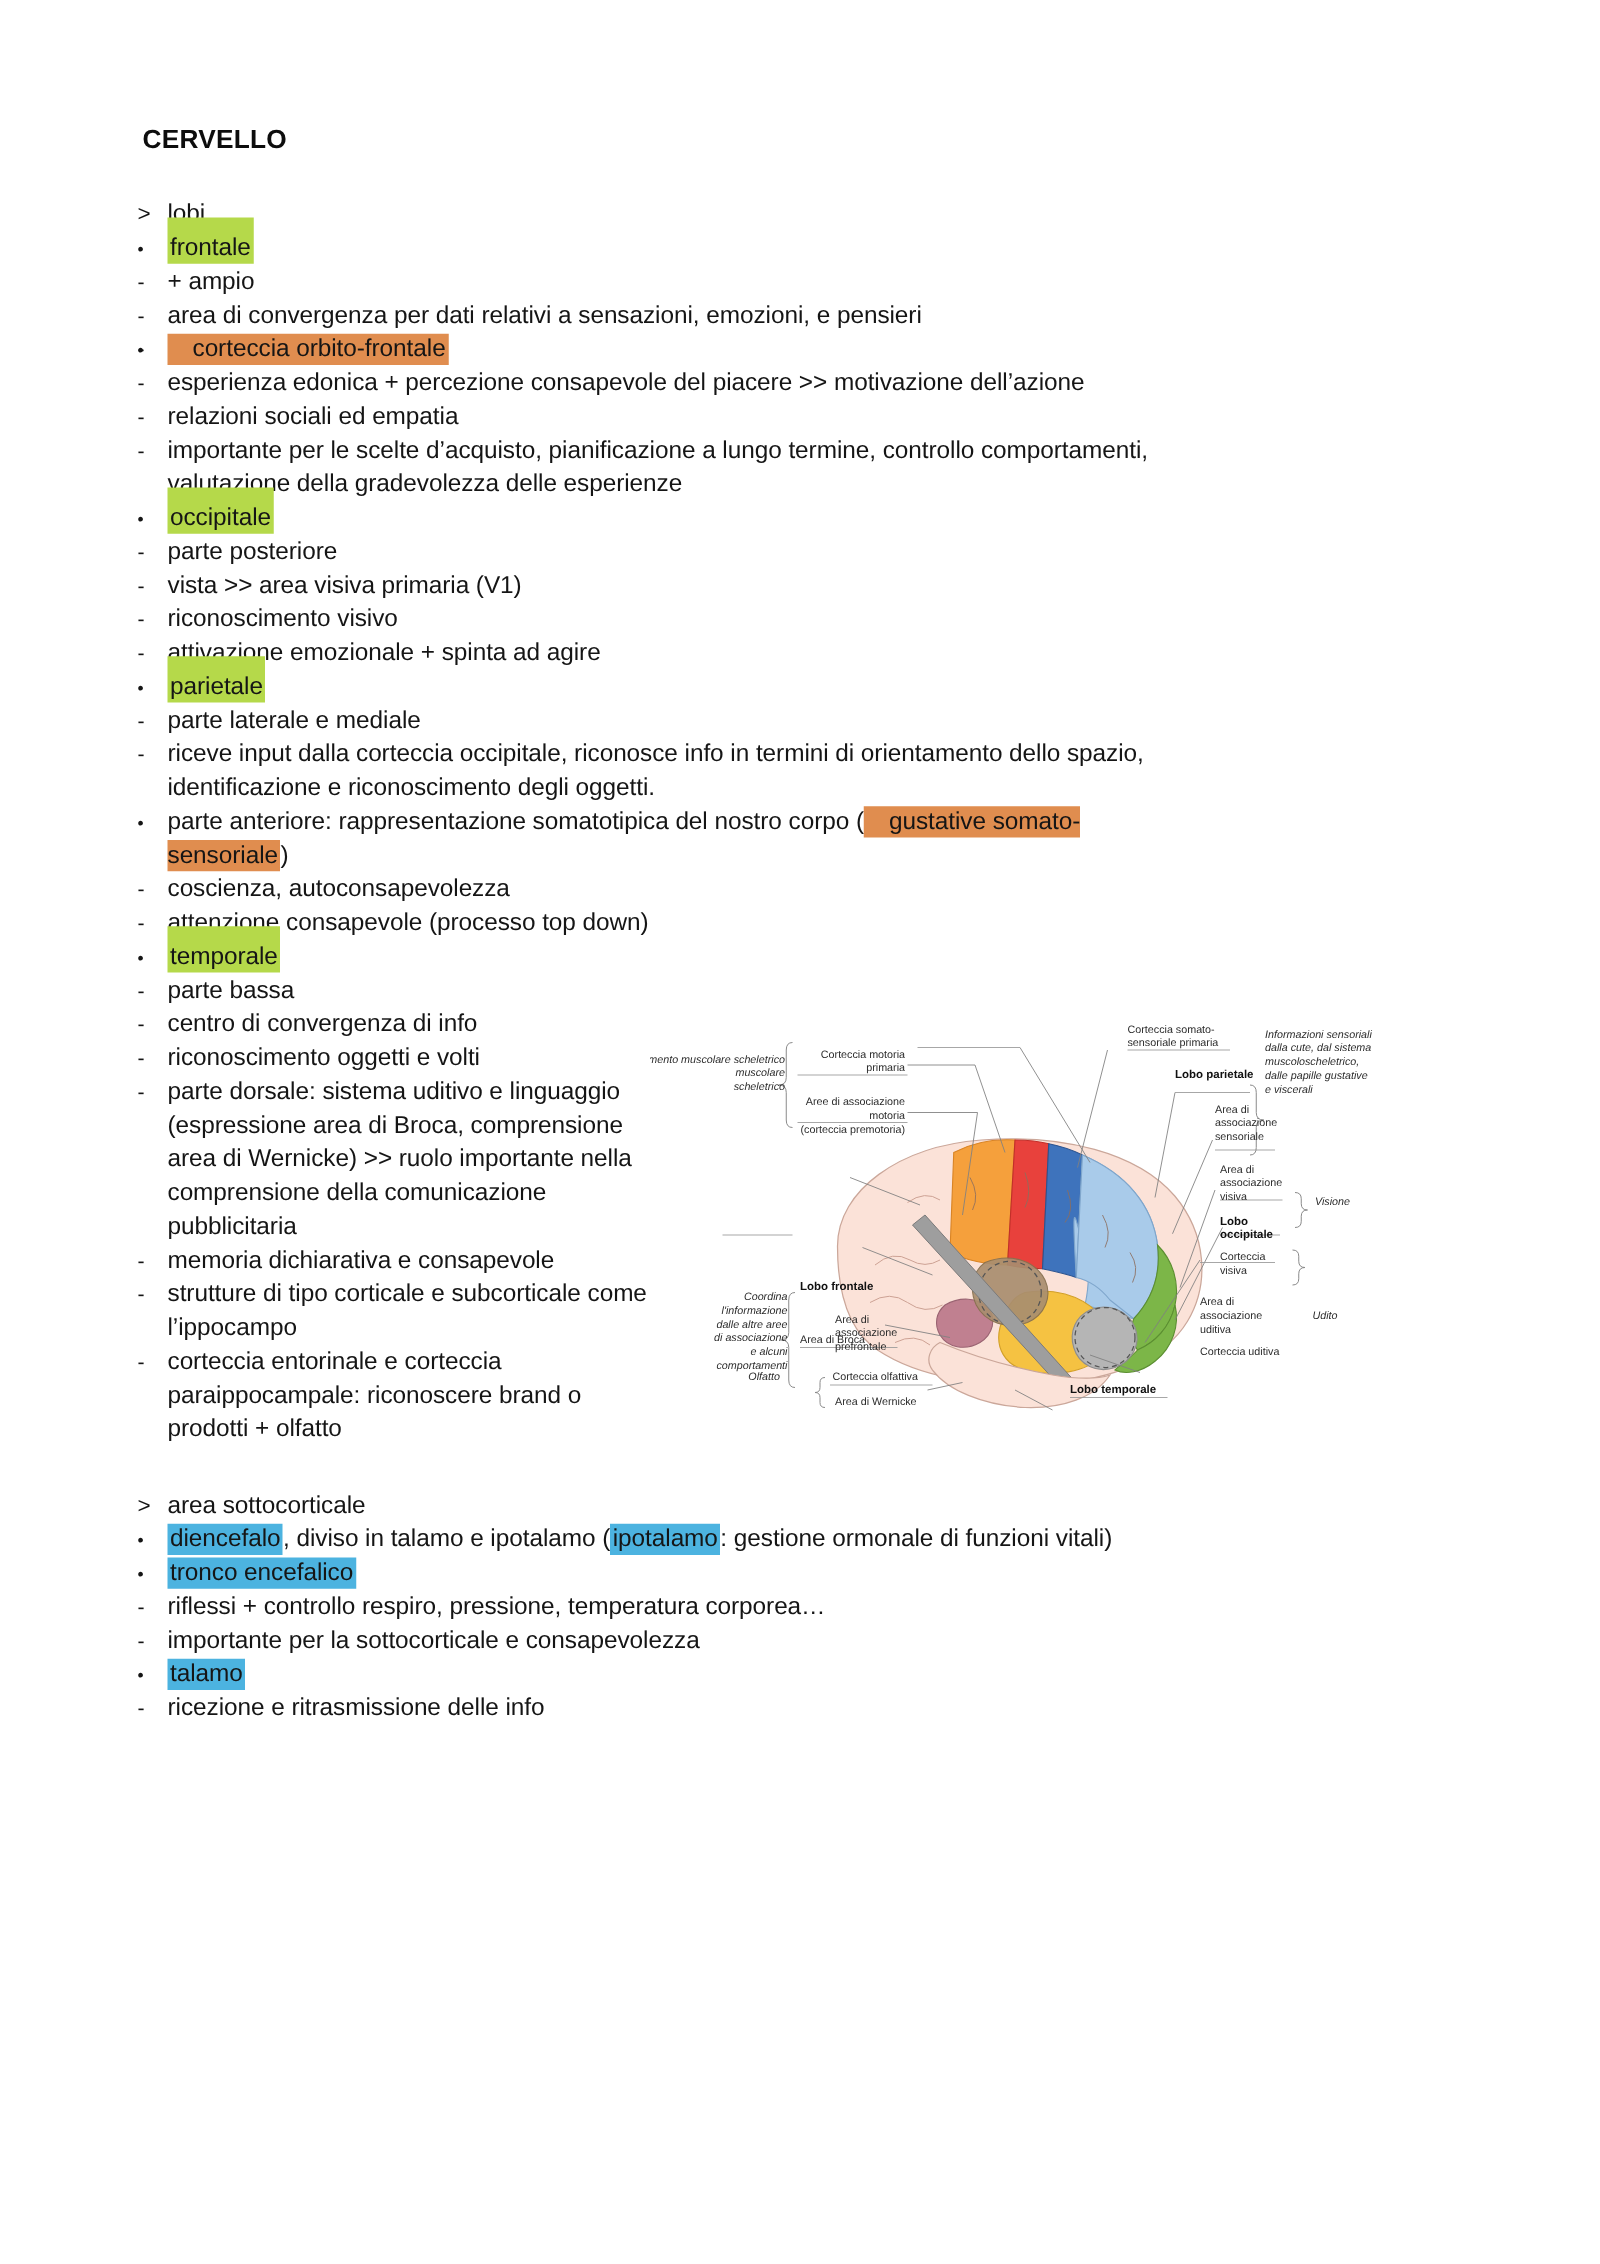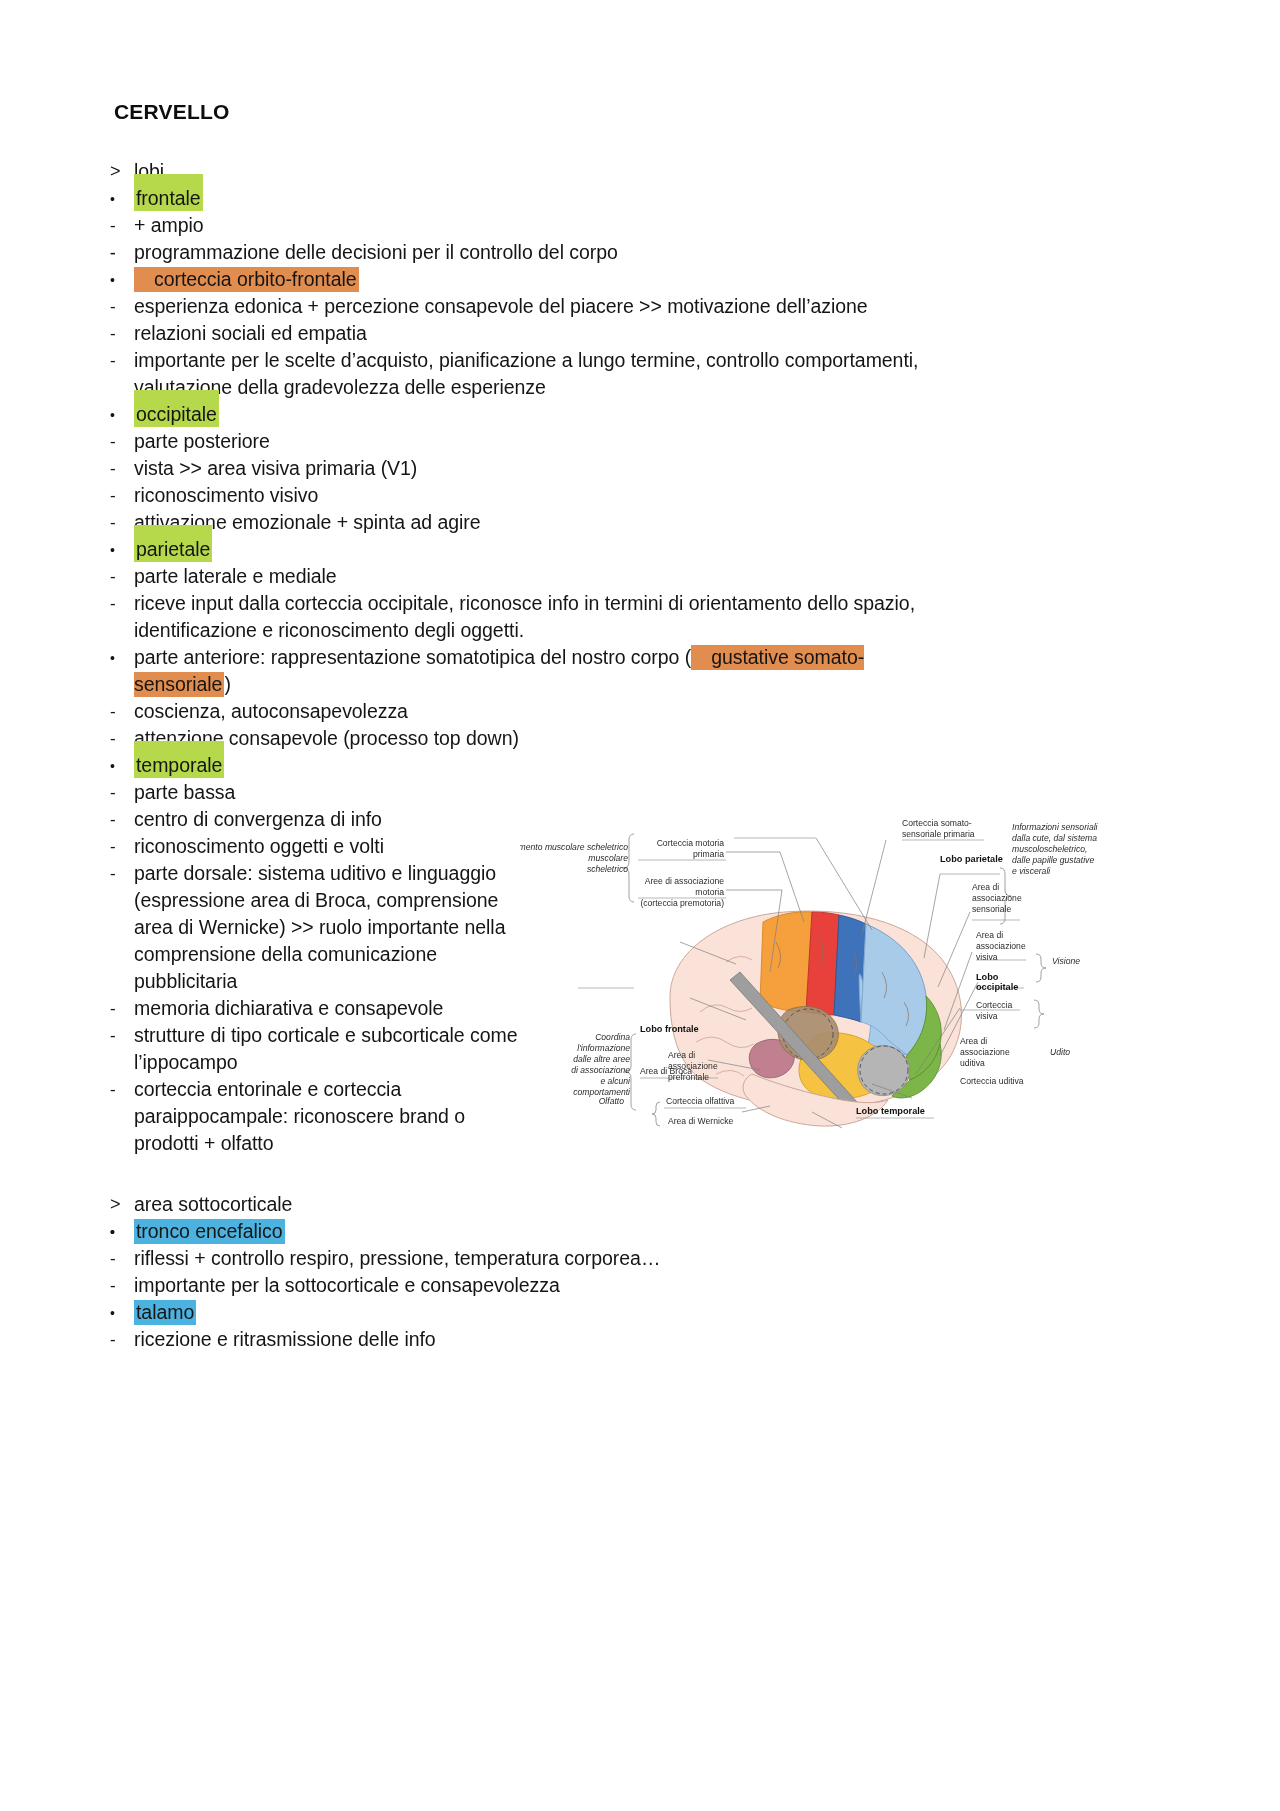--- a/index.html
+++ b/index.html
@@ -93,22 +93,22 @@
 <body>
 
 <div class="page">
 
   <h1 class="doc-title">CERVELLO</h1>
 
   <ul class="lvl" id="outline-top">
       <li class="line m-gt ind0"><span class="marker">&gt;</span><span>lobi</span></li>
       <li class="line m-bullet ind0"><span class="marker">•</span><span><span class="hl-green">frontale</span></span></li>
       <li class="line m-dash ind0"><span class="marker">-</span><span>+ ampio</span></li>
+      <li class="line m-dash ind0"><span class="marker">-</span><span>area di convergenza per dati relativi a sensazioni, emozioni, e pensieri</span></li>
       <li class="line m-dash ind0"><span class="marker">-</span></li>
-      <li class="line m-dash ind0"><span class="marker">-</span><span>programmazione delle decisioni per il controllo del corpo</span></li>
       <li class="line m-bullet ind1"><span class="marker">•</span><span><span class="hl-orange">corteccia orbito-frontale</span></span></li>
       <li class="line m-dash ind1"><span class="marker">-</span><span>esperienza edonica + percezione consapevole del piacere &gt;&gt; motivazione dell’azione</span></li>
       <li class="line m-dash ind1"><span class="marker">-</span><span>relazioni sociali ed empatia</span></li>
       <li class="line m-dash ind1"><span class="marker">-</span><span>importante per le scelte d’acquisto, pianificazione a lungo termine, controllo comportamenti, valutazione della gradevolezza delle esperienze</span></li>
       <li class="line m-bullet ind0"><span class="marker">•</span><span><span class="hl-green">occipitale</span></span></li>
       <li class="line m-dash ind0"><span class="marker">-</span><span>parte posteriore</span></li>
       <li class="line m-dash ind0"><span class="marker">-</span><span>vista &gt;&gt; area visiva primaria (V1)</span></li>
       <li class="line m-dash ind0"><span class="marker">-</span><span>riconoscimento visivo</span></li>
       <li class="line m-dash ind0"><span class="marker">-</span><span>attivazione emozionale + spinta ad agire</span></li>
       <li class="line m-bullet ind0"><span class="marker">•</span><span><span class="hl-green">parietale</span></span></li>
@@ -124,21 +124,21 @@
       <li class="line m-dash ind0" style="max-width: 400px;"><span class="marker">-</span><span>parte dorsale: sistema uditivo e linguaggio (espressione area di Broca, comprensione area di Wernicke) &gt;&gt; ruolo importante nella comprensione della comunicazione pubblicitaria</span></li>
       <li class="line m-dash ind0" style="max-width: 400px;"><span class="marker">-</span><span>memoria dichiarativa e consapevole</span></li>
       <li class="line m-dash ind0" style="max-width: 400px;"><span class="marker">-</span><span>strutture di tipo corticale e subcorticale come l’ippocampo</span></li>
       <li class="line m-dash ind0" style="max-width: 400px;"><span class="marker">-</span><span>corteccia entorinale e corteccia paraippocampale: riconoscere brand o prodotti + olfatto</span></li>
     </ul>
 
   <div class="spacer-md"></div>
 
   <ul class="lvl" id="outline-bottom">
       <li class="line m-gt ind0"><span class="marker">&gt;</span><span>area sottocorticale</span></li>
-      <li class="line m-bullet ind0"><span class="marker">•</span></li>
+      <li class="line m-bullet ind0"><span class="marker">•</span><span><span class="hl-blue">diencefalo</span>, diviso in talamo e ipotalamo (<span class="hl-blue">ipotalamo</span>: gestione ormonale di funzioni vitali)</span></li>
       <li class="line m-bullet ind0"><span class="marker">•</span><span><span class="hl-blue">tronco encefalico</span></span></li>
       <li class="line m-dash ind0"><span class="marker">-</span><span>riflessi + controllo respiro, pressione, temperatura corporea…</span></li>
       <li class="line m-dash ind0"><span class="marker">-</span><span>importante per la sottocorticale e consapevolezza</span></li>
       <li class="line m-bullet ind0"><span class="marker">•</span><span><span class="hl-blue">talamo</span></span></li>
       <li class="line m-dash ind0"><span class="marker">-</span><span>ricezione e ritrasmissione delle info</span></li>
     </ul>
 
   <div class="figure">
     <svg width="590" height="330" viewBox="0 0 590 330" xmlns="http://www.w3.org/2000/svg">
 

